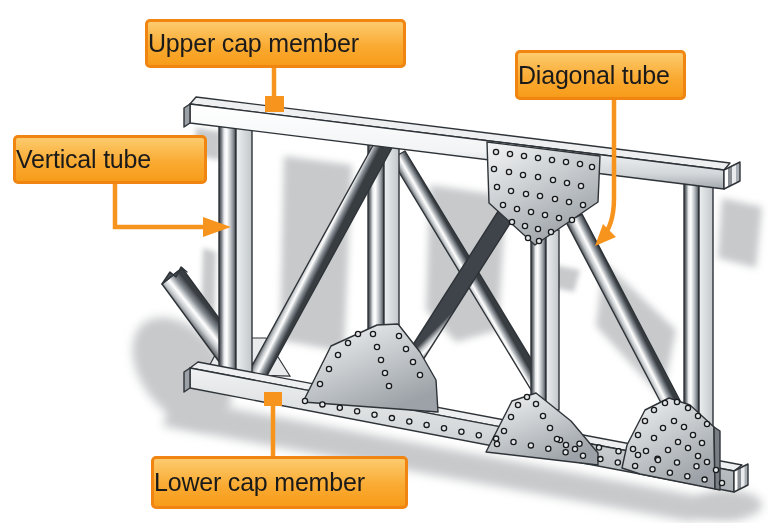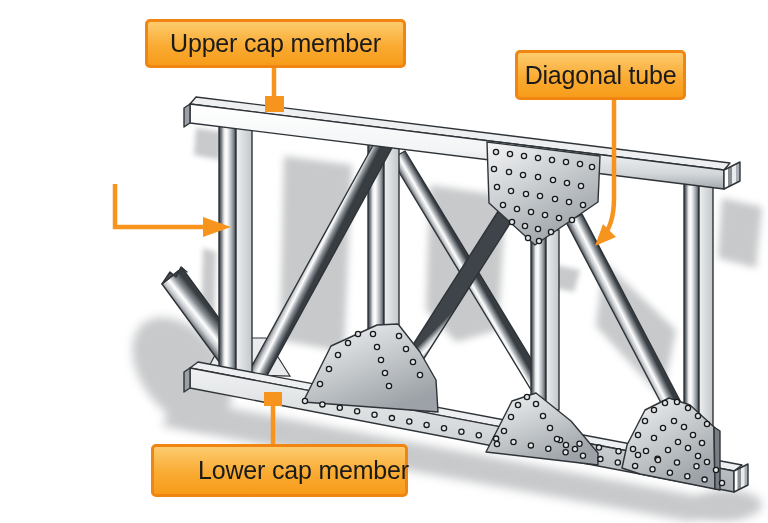--- a/index.html
+++ b/index.html
@@ -4,31 +4,31 @@
 <style>
   html,body{margin:0;padding:0;background:#fff;}
   #stage{
     position:relative;width:768px;height:523px;overflow:hidden;
     background:var(--background,#fff);
     font-family:"Liberation Sans",sans-serif;
   }
   #truss-svg{position:absolute;left:0;top:0;}
   .callout{
     position:absolute;box-sizing:border-box;
-    display:flex;align-items:center;justify-content:center;
+    display:flex;align-items:center;
     border:3px solid var(--callout-border,#F08511);
     border-radius:5px;
     background:linear-gradient(180deg,var(--callout-fill-top,#FCCB6E) 0%,var(--callout-fill-mid,#FAAB33) 55%,var(--callout-fill-bottom,#F79C1A) 100%);
     color:var(--callout-text,#1A1A1A);
     font-size:25px;letter-spacing:-0.2px;white-space:nowrap;
   }
   #callout-upper  {left:145px;top:19px; width:261px;height:49px;}
   #callout-diagonal{left:515px;top:50px; width:171px;height:50px;}
   #callout-vertical{left:13px; top:135px;width:194px;height:49px;}
-  #callout-lower  {left:151px;top:444px;width:257px;height:53px;padding-left:48px;}
+  #callout-lower  {left:151px;top:456px;width:257px;height:53px;}
 </style>
 </head>
 <body>
 
 <div id="stage" style="--background: #FFFFFF; --callout-border: #F08511; --callout-fill-top: #FCCB6E; --callout-fill-mid: #FAAB33; --callout-fill-bottom: #F79C1A; --callout-text: #1A1A1A; --leader: #F7941E; --metal-outline: #2E3338; --metal-dark: #3F444A; --metal-light: #FFFFFF; --metal-mid: #C6CACD; --shadow: #C7C9CB;">
 
 <svg id="truss-svg" width="768" height="523" viewBox="0 0 768 523">
   <defs>
     <filter id="blur3" x="-50%" y="-50%" width="200%" height="200%">
           <feGaussianBlur stdDeviation="2.5"></feGaussianBlur>
@@ -323,17 +323,20 @@
     <polygon points="595,246 603,224 616,237"></polygon>
   </g>
 </svg>
 
 <div class="callout" id="callout-upper">
   <span>Upper cap member</span>
 </div>
 <div class="callout" id="callout-diagonal">
   <span>Diagonal tube</span>
 </div>
+<div class="callout" id="callout-vertical">
+  <span>Vertical tube</span>
+</div>
 <div class="callout" id="callout-lower">
   <span>Lower cap member</span>
 </div>
 
 </div>
 
 </body></html>

